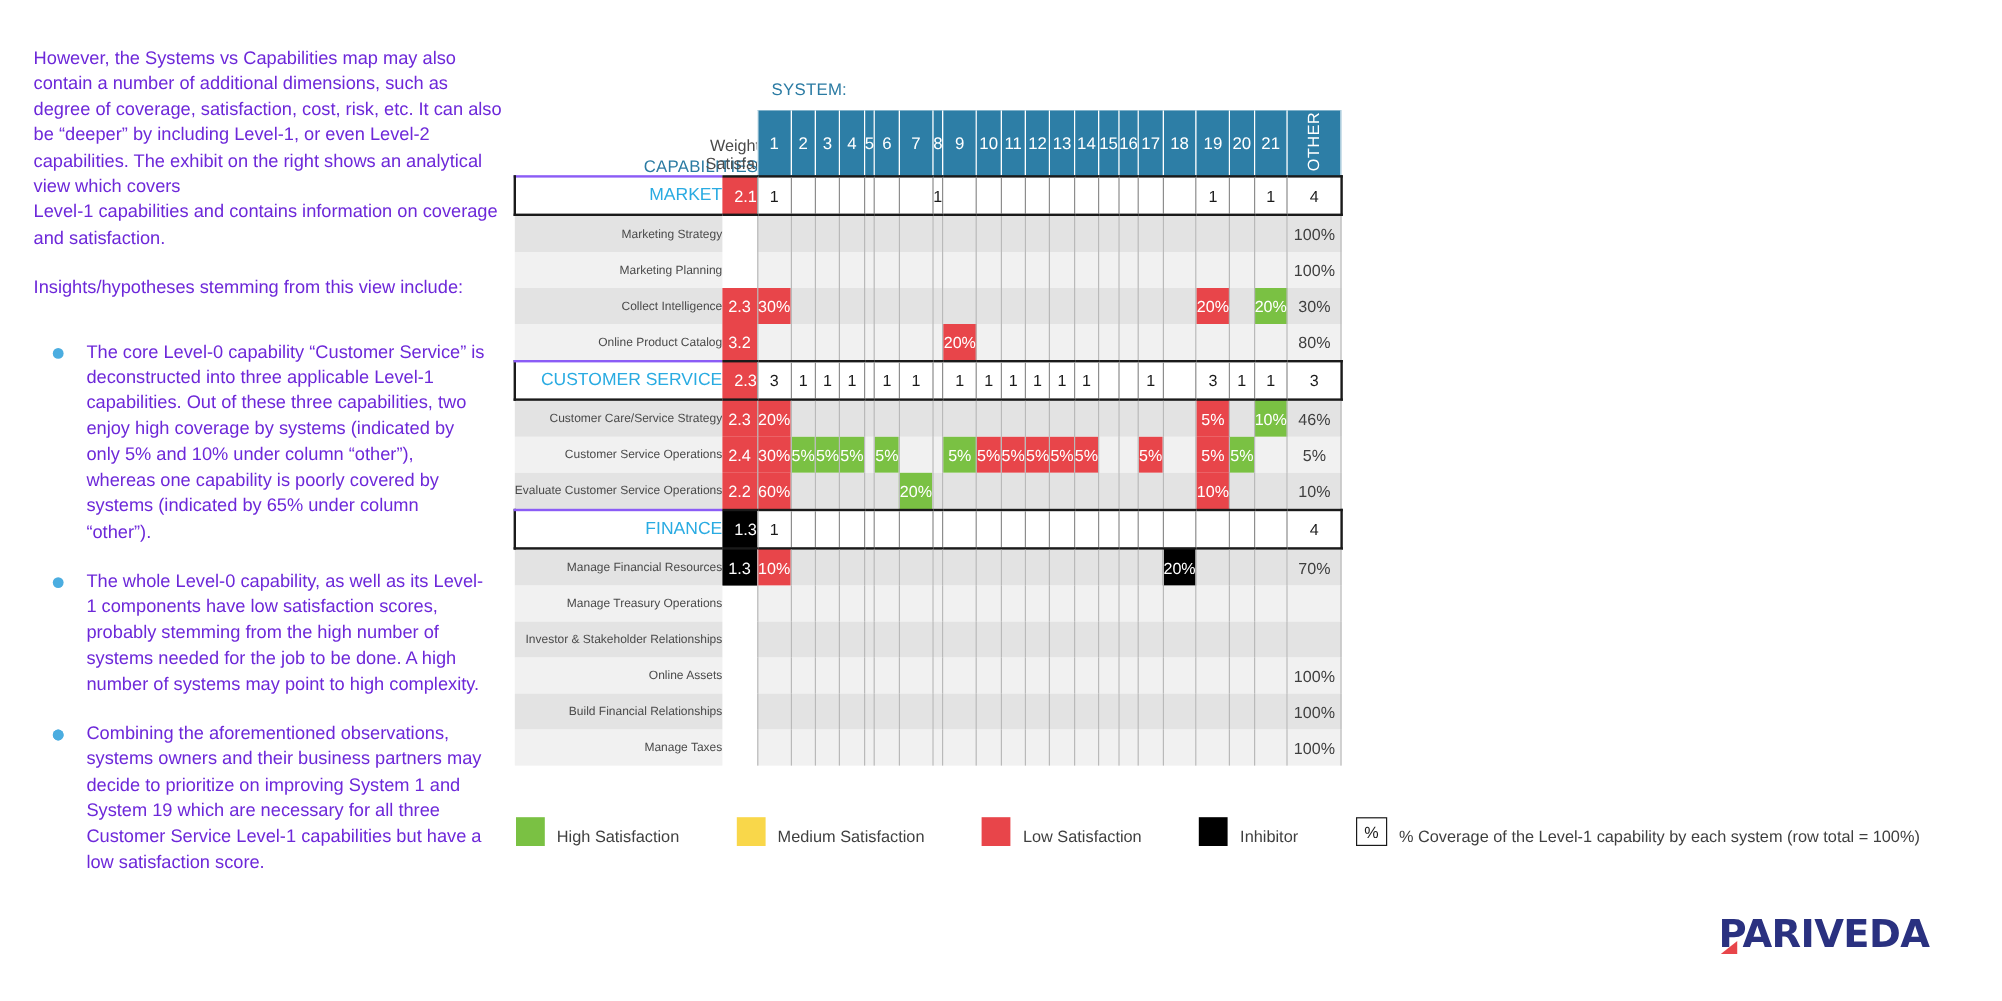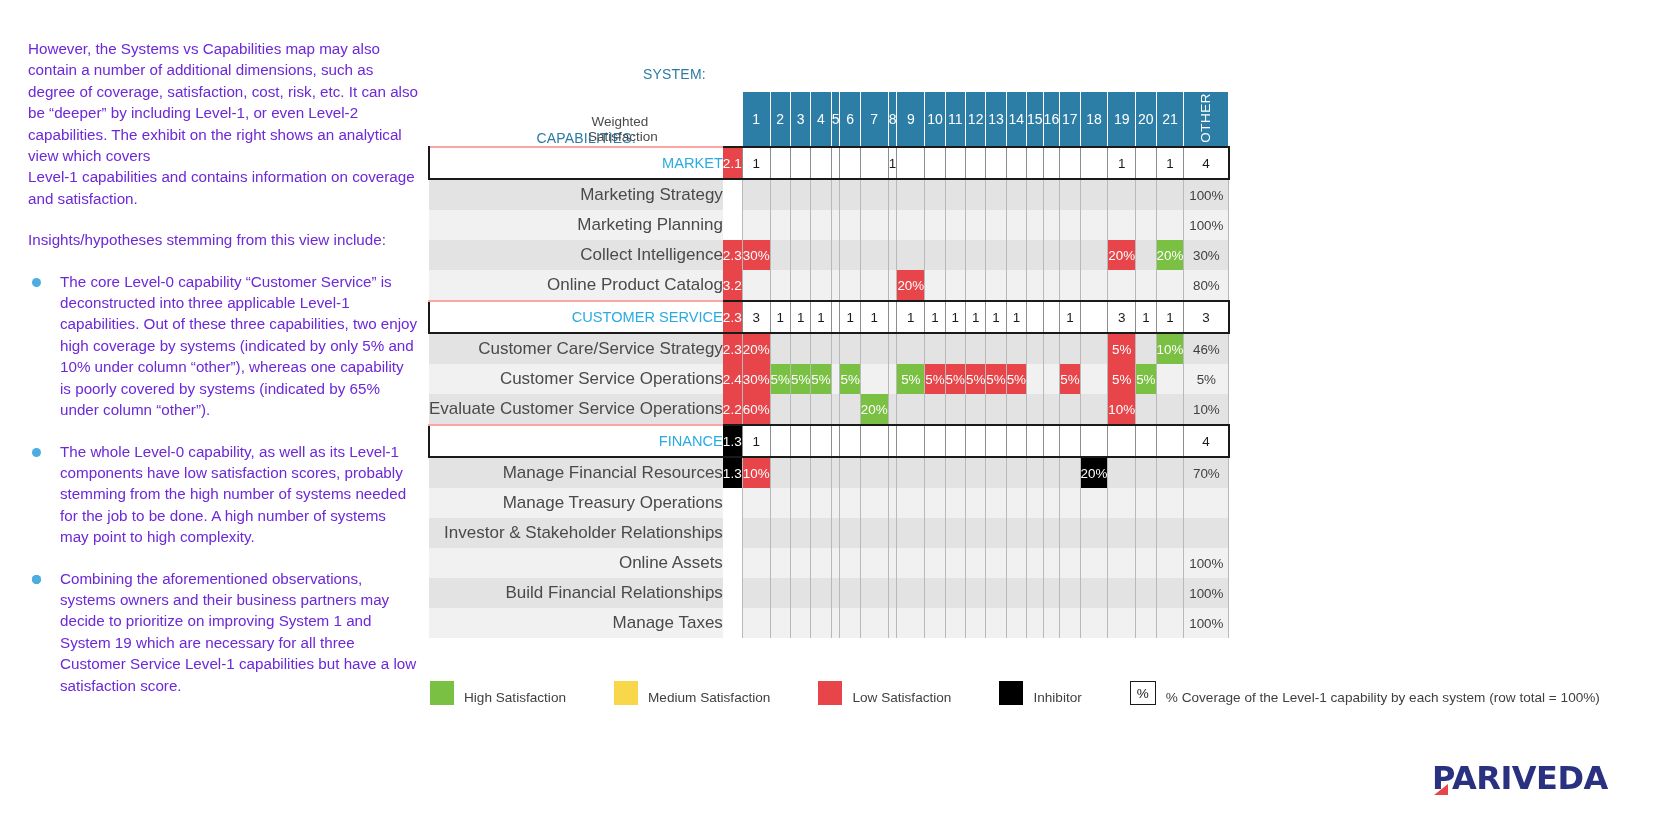--- a/index.html
+++ b/index.html
@@ -11,21 +11,21 @@
     overflow:hidden;
     position:relative;
   }
   
   #narrative{
     position:absolute;left:28px;top:38px;width:390px;
     font-size:15.2px;line-height:21.4px;color:#6d28d9;
   }
   #narrative p{margin:0 0 0 0;}
   .gap{height:20px;}
-  ul.bullets{list-style:none;margin:0;padding:0;}
+  ul.bullets{list-style:none;margin:12px;padding:0;}
   ul.bullets li{
     position:relative;padding-left:32px;margin-bottom:20px;
     font-size:15.2px;line-height:21.4px;
   }
   ul.bullets li .dot{
     position:absolute;left:4px;top:7px;width:9px;height:9px;
     border-radius:50%;background:#4bade0;
   }
   
   #matrix{position:absolute;left:428px;top:66px;}
@@ -57,36 +57,36 @@
     font-size:13.5px;letter-spacing:.5px;
   }
   th.sys.other span{
     display:inline-block;
     writing-mode:vertical-rl;transform:rotate(180deg);
     line-height:44px;
   }
   
   td.lbl{
     width:185px;height:30px;text-align:right;padding-right:6px;
-    font-size:17px;color:#4a4a4a;white-space:nowrap;overflow:visible;
+    font-size:10px;color:#4a4a4a;white-space:nowrap;overflow:visible;
   }
   tr.l1 td.lbl{background:#e3e3e3;}
   tr.l1alt td.lbl{background:#f1f1f1;}
   tr.l0 td.lbl{
     background:#ffffff;color:#29abe2;font-size:14.6px;
-    border-top:2px solid #fca5a5;border-bottom:2px solid #1a1a1a;
+    border-top:2px solid #8b5cf6;border-bottom:2px solid #1a1a1a;
     border-left:2px solid #1a1a1a;
   }
   
   td.ws{
     width:28px;height:30px;text-align:center;vertical-align:middle;
     font-size:13.6px;color:#ffffff;
   }
   td.ws.blank{background:transparent;}
-  tr.l0 td.ws{border-top:2px solid #1a1a1a;border-bottom:2px solid #1a1a1a;}
+  tr.l0 td.ws{border-top:2px solid #1a1a1a;border-bottom:2px solid #1a1a1a;padding-left:10px;}
   
   td.c{
     width:40px;height:30px;text-align:center;vertical-align:middle;
     font-size:13.4px;
     border-left:1px solid #b9b9b9;border-right:1px solid #b9b9b9;
   }
   td.c.other{width:44px;}
   tr.l1 td.c{background:#e3e3e3;color:#3f3f3f;}
   tr.l1alt td.c{background:#f1f1f1;color:#3f3f3f;}
   tr.l0 td.c{

